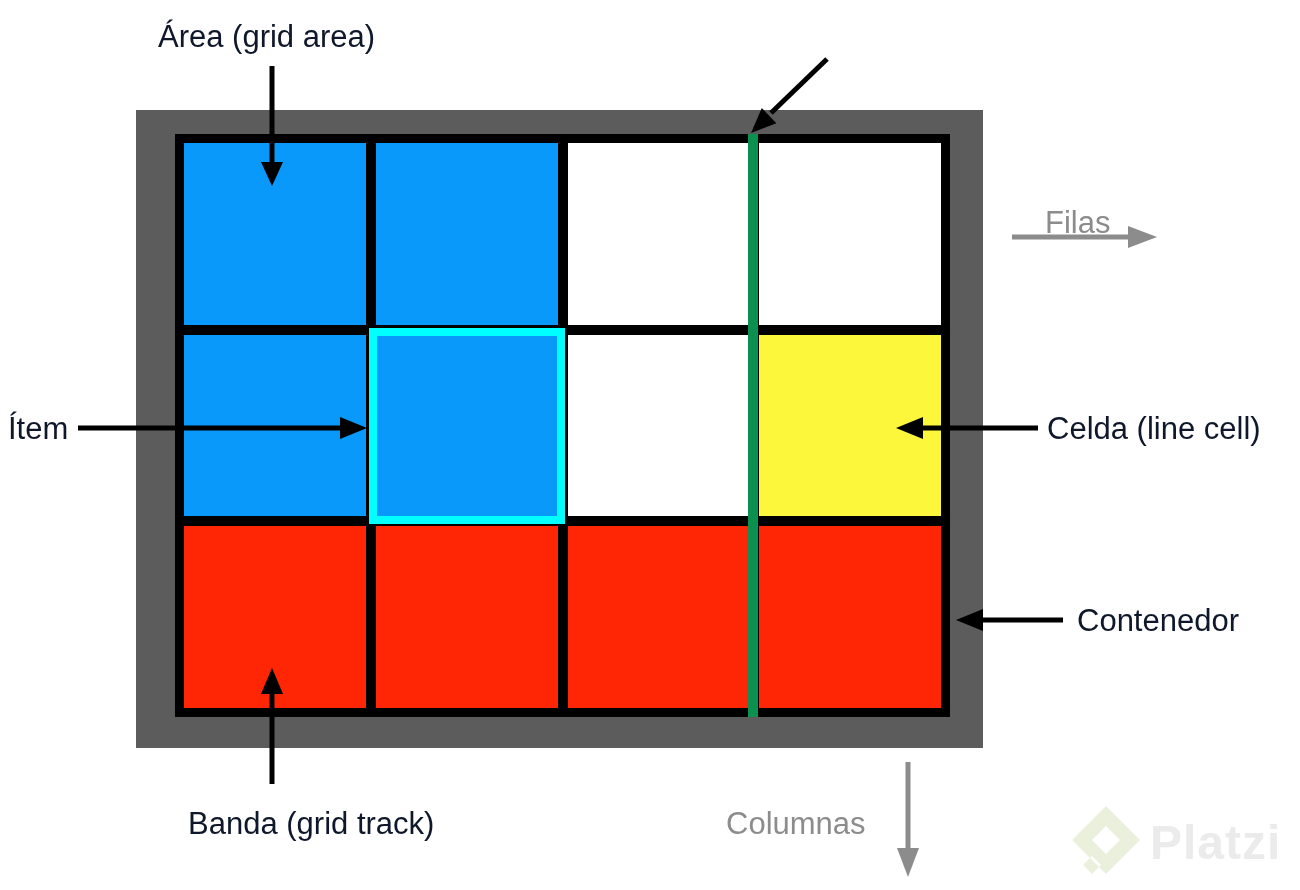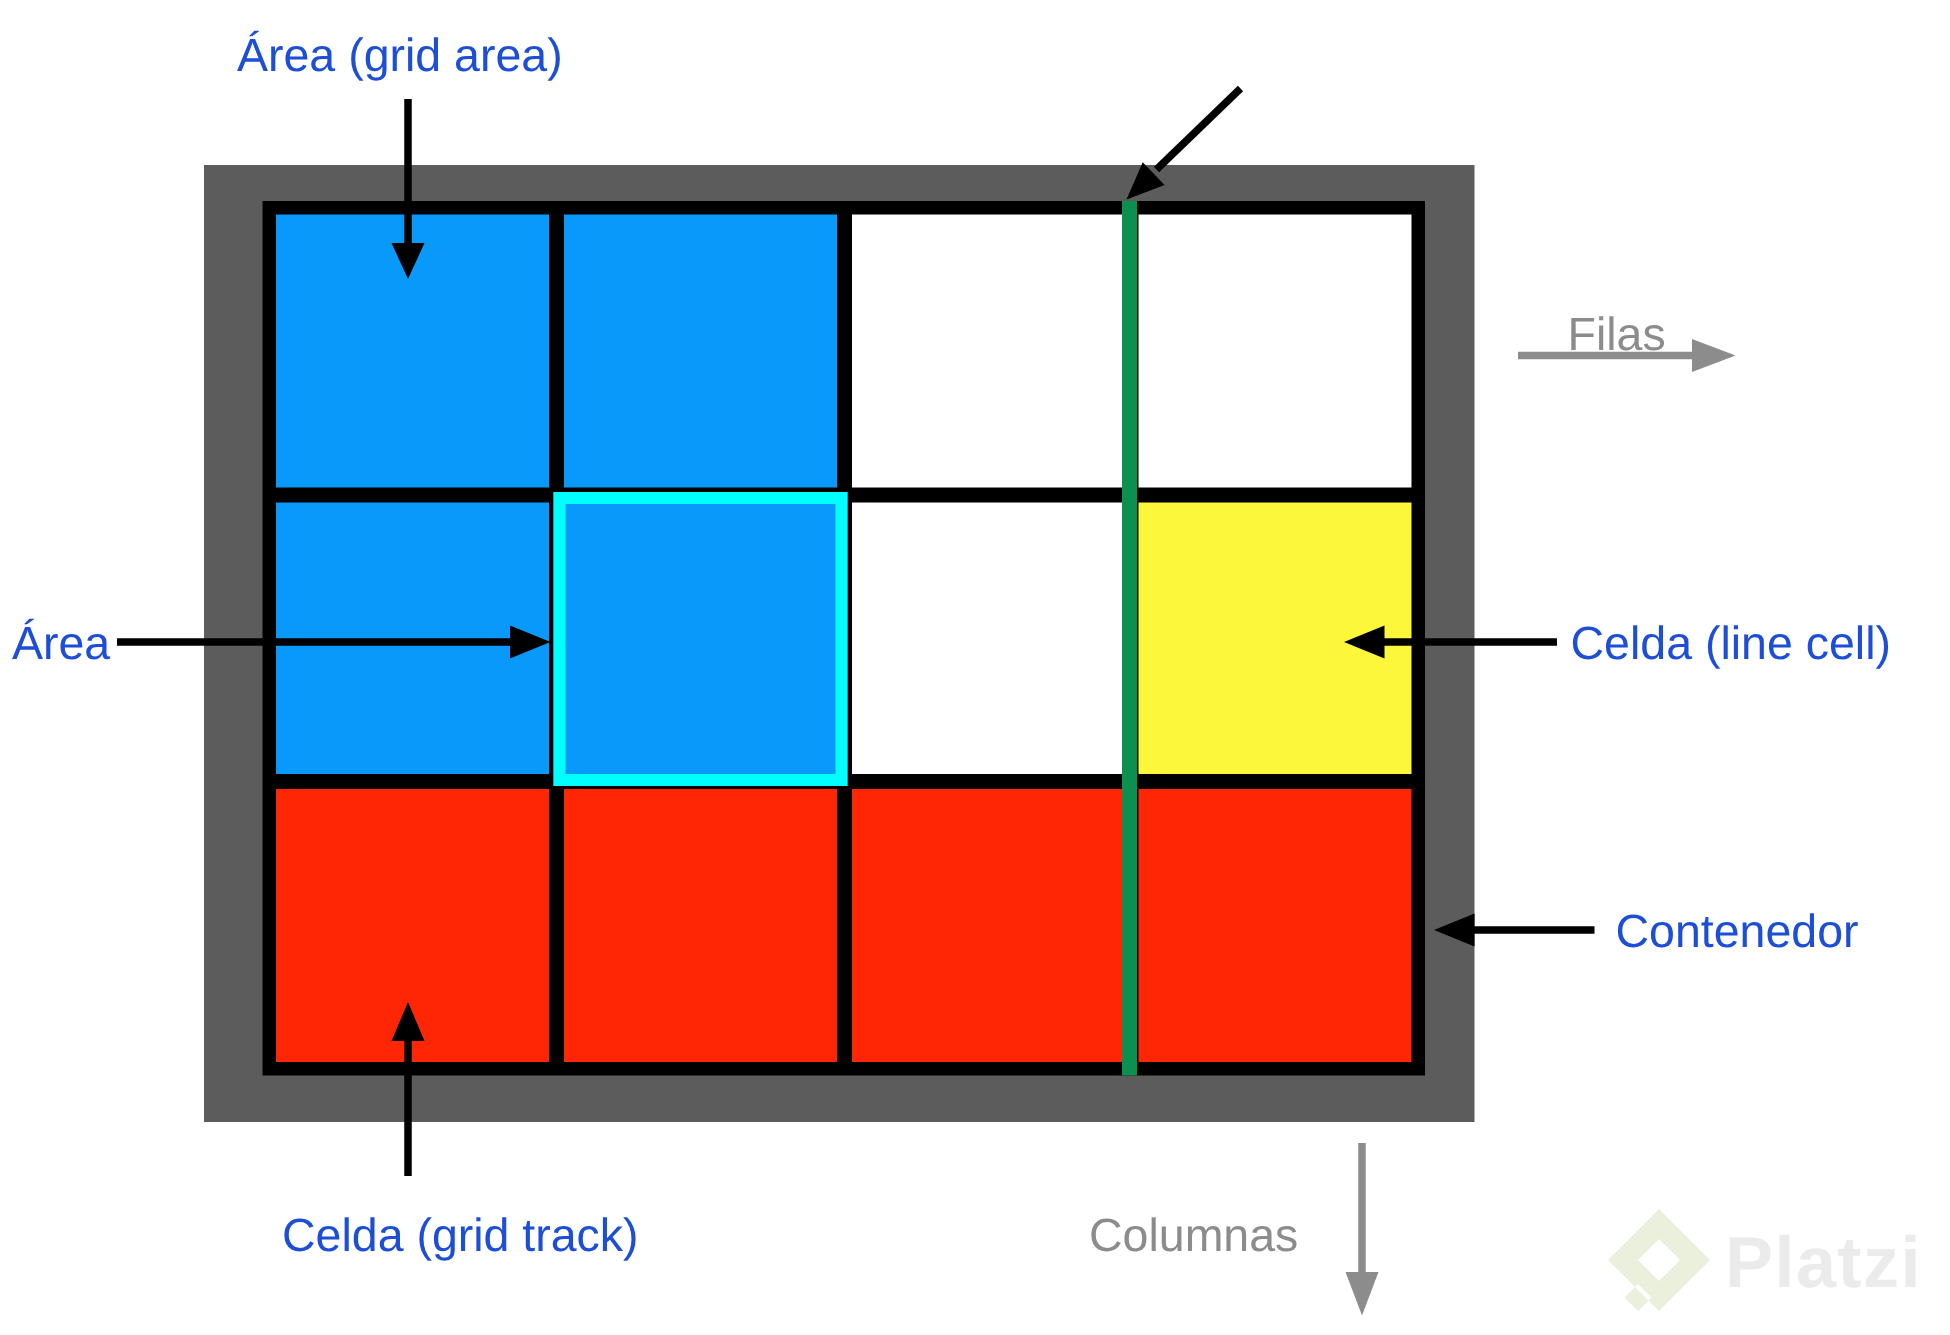--- a/index.html
+++ b/index.html
@@ -1,20 +1,20 @@
 <!DOCTYPE html>
 <html style="--c-blue: #0999FA; --c-red: #FF2605; --c-yellow: #FDF73B; --c-white: #FFFFFF; --c-cyan_item_border: #00FFFF; --c-green_grid_line: #0B9050; --c-container_gray: #5C5C5C; --c-secondary_label_gray: #8C8C8C; --c-label_black: #000000; --c-platzi_icon: #EAF0DC; --c-platzi_text: #EBEBEB;"><head>
 <meta charset="utf-8">
 <style>
   html,body{margin:0;padding:0;background:#fff;}
   .canvas{
     position:relative;width:1300px;height:890px;background:#fff;
     font-family:"Liberation Sans",sans-serif;overflow:hidden;
   }
-  .label{position:absolute;font-size:31px;line-height:36px;color:#1d4ed8;white-space:nowrap;}
+  .label{position:absolute;font-size:31px;line-height:36px;color:#0f172a;white-space:nowrap;}
   .label.gray{color:var(--c-secondary_label_gray,#8C8C8C);}
 
   .container-frame{
     position:absolute;left:136px;top:110px;width:847px;height:638px;
     background:var(--c-container_gray,#5C5C5C);
   }
   .grid-box{
     position:absolute;left:39px;top:24px;width:775px;height:583px;
     background:#000;box-sizing:border-box;padding:9px;
     display:grid;grid-template-columns:repeat(4,1fr);grid-template-rows:repeat(3,1fr);gap:10px;
@@ -64,24 +64,24 @@
         <div class="cell" style="background: var(--c-yellow);"></div>
         <div class="cell" style="background: var(--c-red);"></div>
         <div class="cell" style="background: var(--c-red);"></div>
         <div class="cell" style="background: var(--c-red);"></div>
         <div class="cell" style="background: var(--c-red);"></div>
       </div>
   </div>
 
   <div class="label" style="left:158px;top:19px;">Área (grid area)</div>
   <div class="label gray" style="left:1045px;top:205px;text-align:right;">Filas</div>
-  <div class="label" style="left:8px;top:411px;">Área</div>
+  <div class="label" style="left:8px;top:411px;">Ítem</div>
   <div class="label" style="left:1047px;top:411px;">Celda (line cell)</div>
   <div class="label" style="left:1077px;top:603px;">Contenedor</div>
-  <div class="label" style="left:188px;top:806px;">Celda (grid track)</div>
+  <div class="label" style="left:188px;top:806px;">Banda (grid track)</div>
   <div class="label gray" style="left:726px;top:806px;">Columnas</div>
 
   <svg class="arrow arrow-black" style="left:260px;top:66px;" width="24" height="122" viewBox="0 0 24 122">
     <line x1="12" y1="0" x2="12" y2="98"></line>
       <polygon points="1,96 23,96 12,120"></polygon>
   </svg>
 
   <svg class="arrow arrow-black" style="left:745px;top:55px;" width="90" height="82" viewBox="0 0 90 82">
     <line x1="82" y1="4" x2="26" y2="58"></line>
       <polygon points="6,78 16.8,53.1 31.4,68.3"></polygon>

